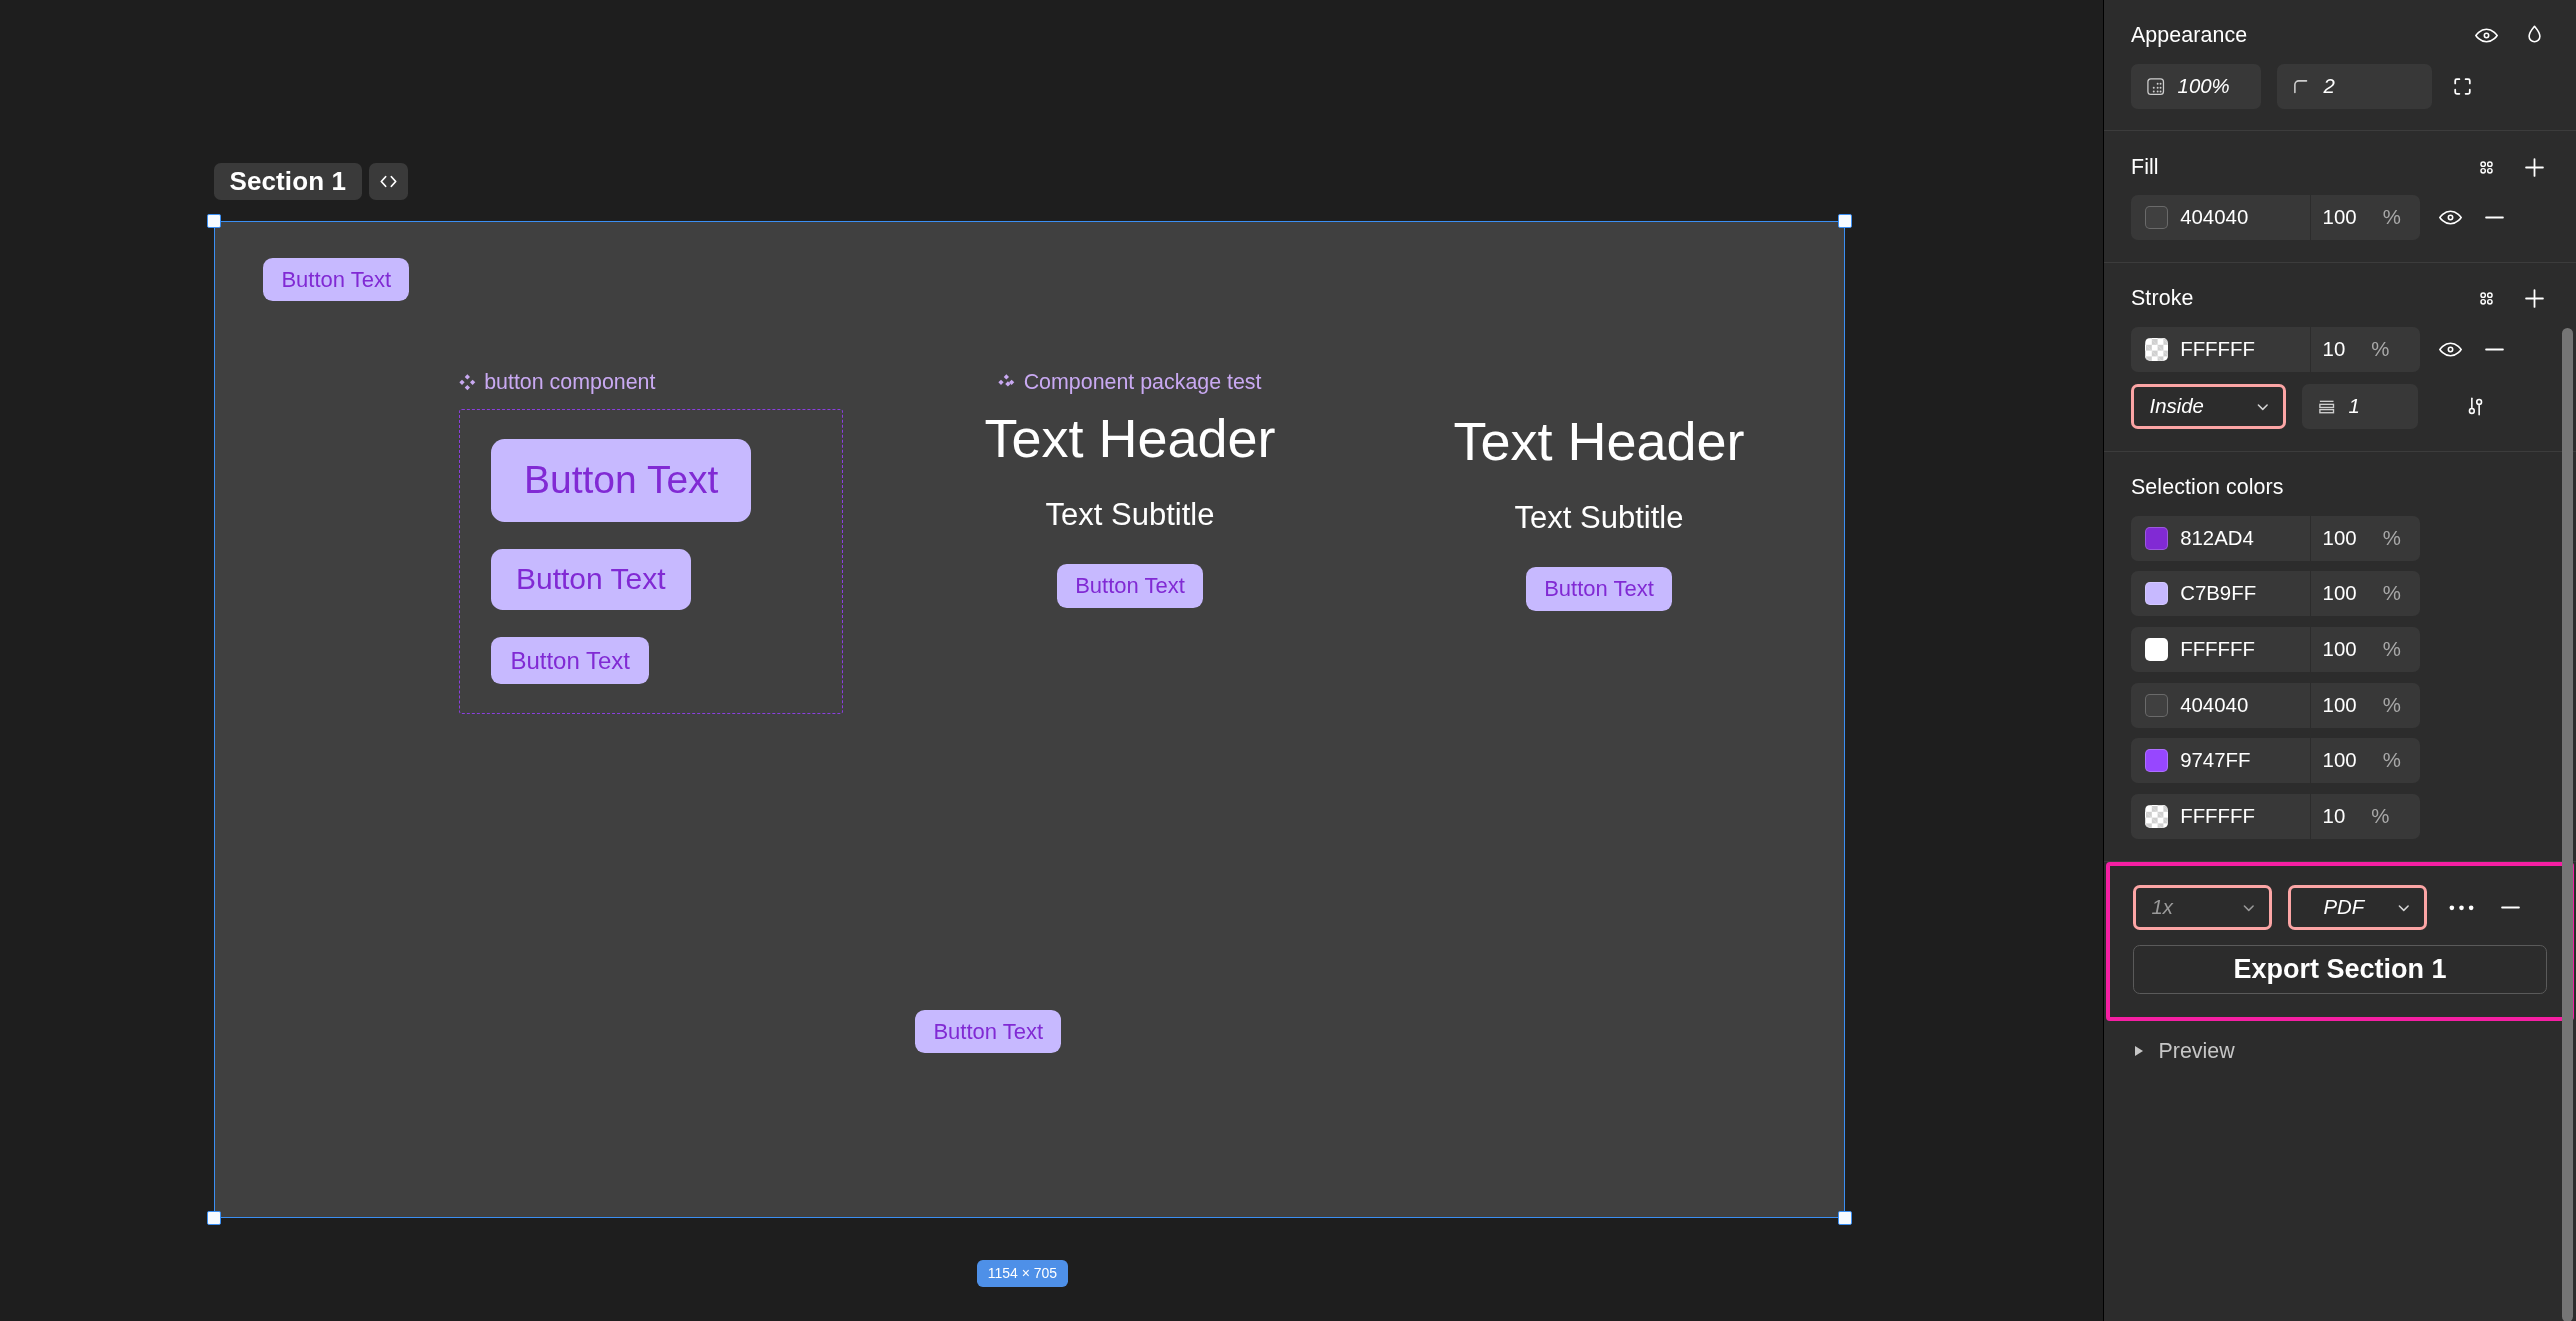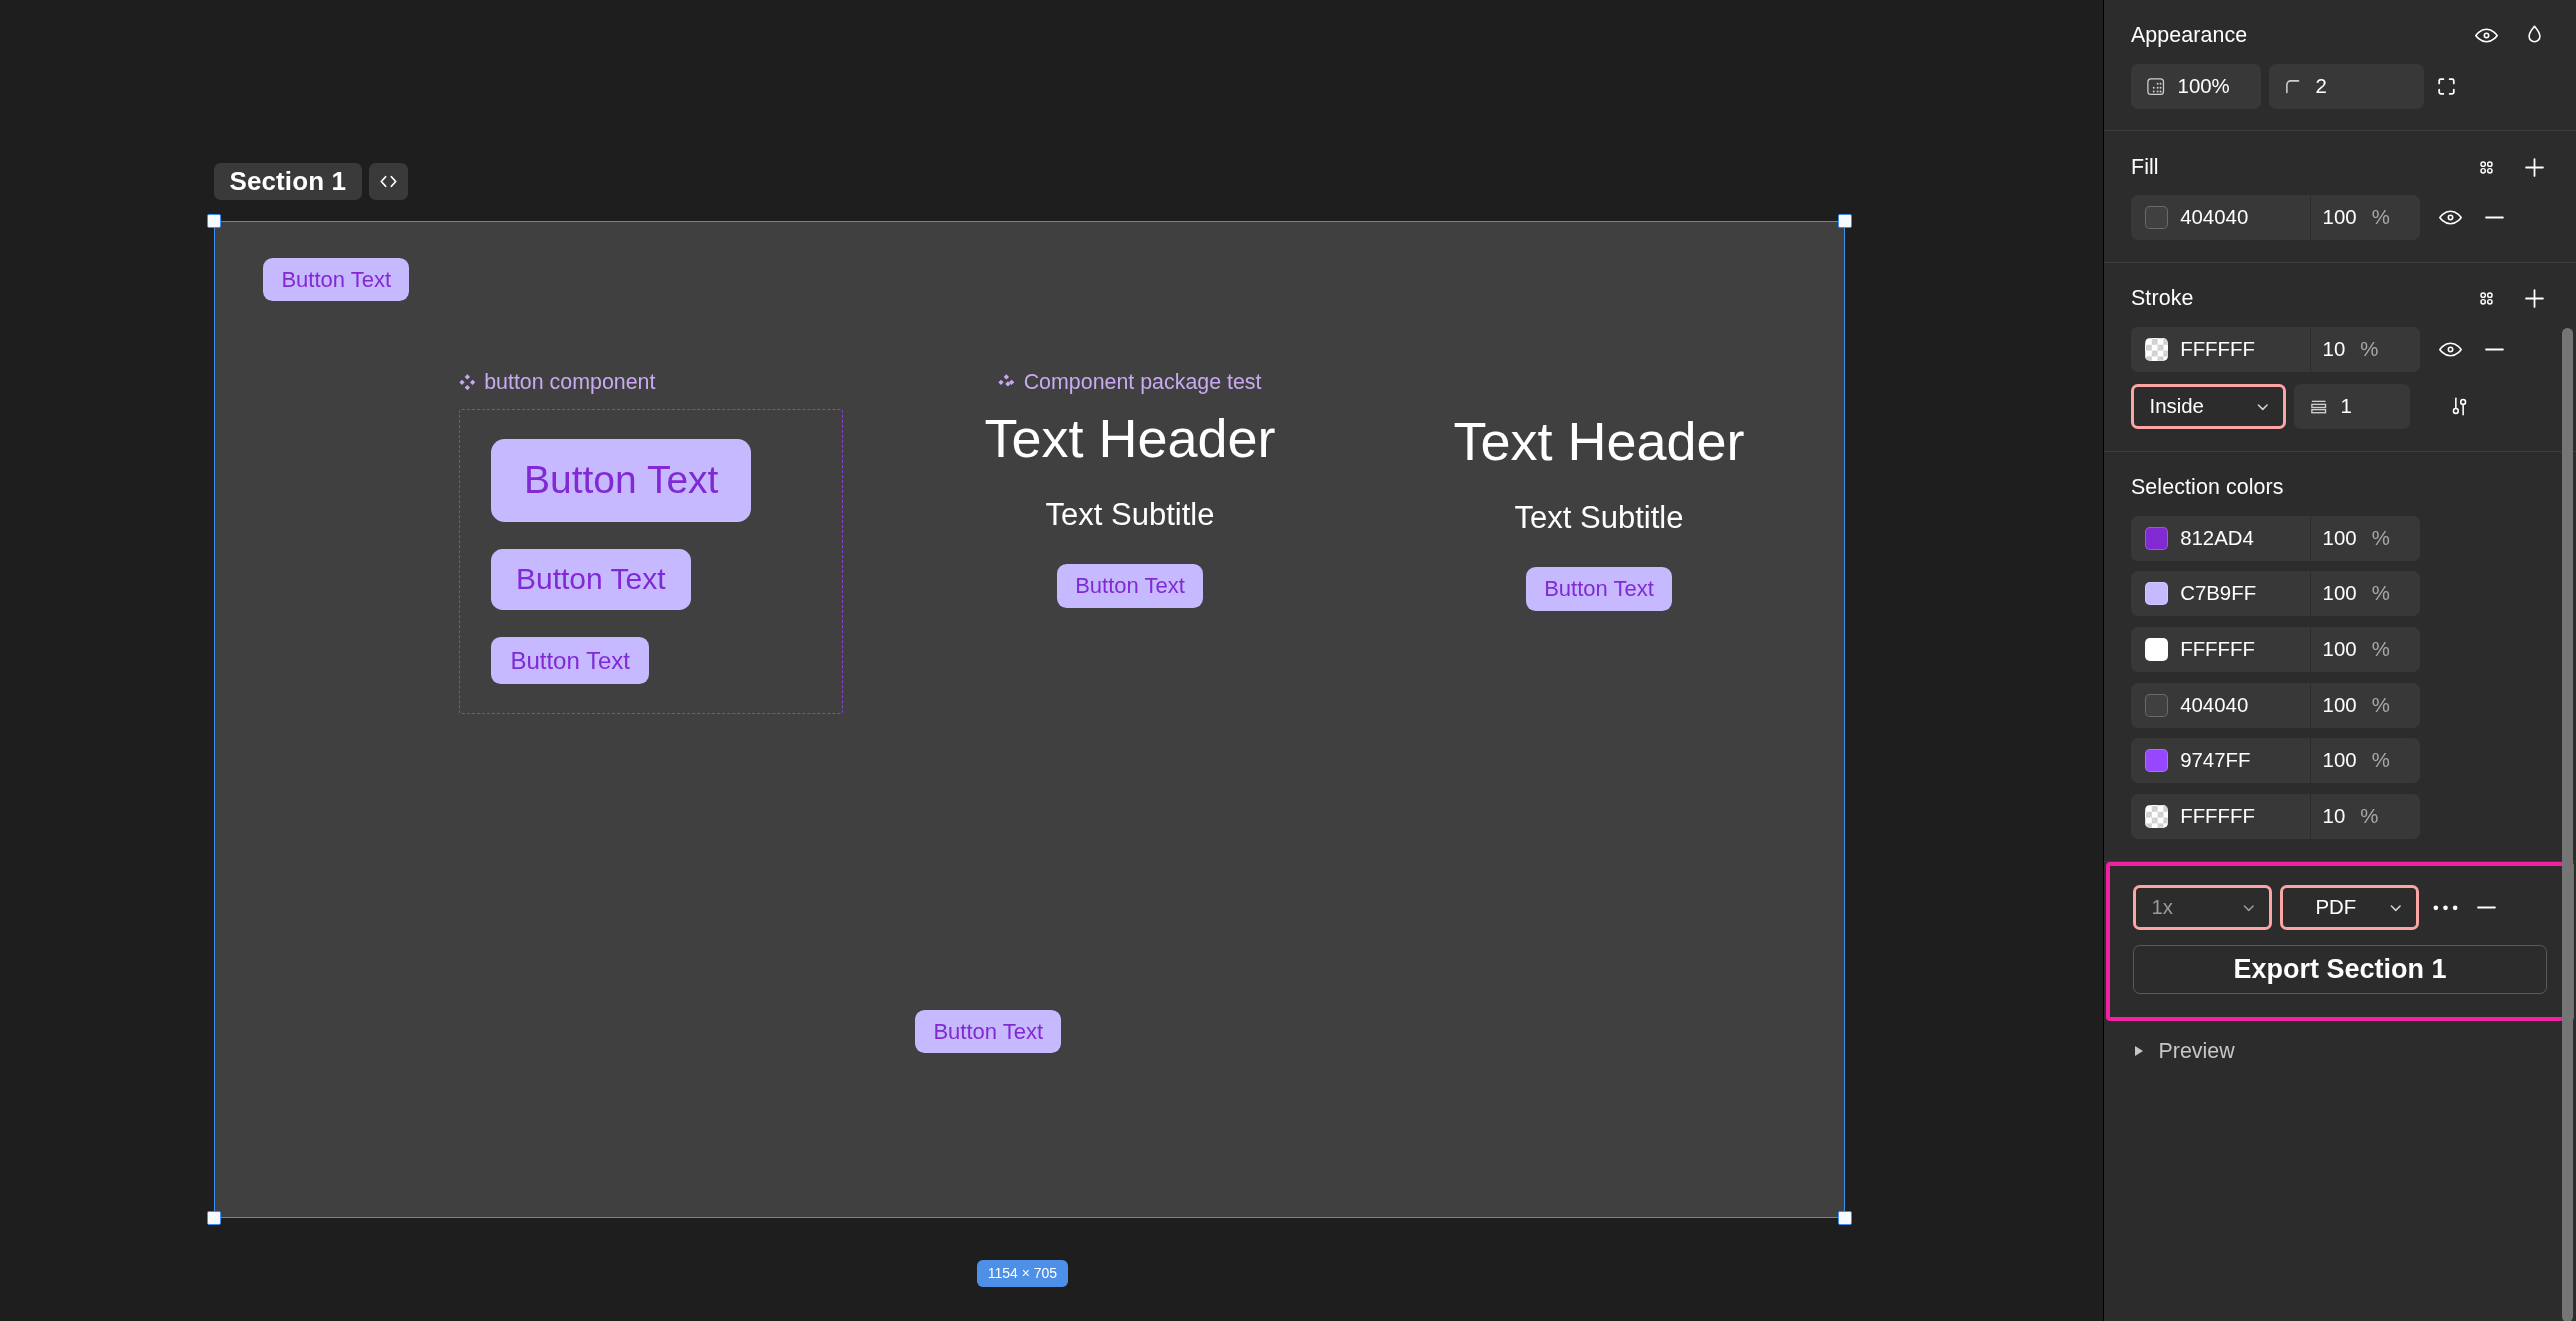--- a/index.html
+++ b/index.html
@@ -146,21 +146,21 @@
     flex: 1 1 auto;
   }
   .sec-actions { display: flex; align-items: center; gap: 19.4px; }
   .icon-btn {
     width: 29px; height: 29px;
     display: flex; align-items: center; justify-content: center;
     cursor: pointer; color: #e8e8e8;
   }
   .icon-btn svg { display: block; }
 
-  .row { display: flex; align-items: center; gap: 8px; margin-top: 11.6px; }
+  .row { display: flex; align-items: center; gap: 16px; margin-top: 11.6px; font-style: italic; }
   .row:first-of-type { margin-top: 0; }
 
   .field {
     background: #383838;
     border-radius: 6.8px;
     height: 45px;
     display: flex; align-items: center;
     padding: 0 13.6px;
     color: #ffffff; font-size: 20.4px;
     cursor: text;
@@ -203,21 +203,21 @@
   .color-input .hex {
     flex: 1 1 auto;
     display: flex; align-items: center;
     padding: 0 13.6px;
     color: #ffffff; font-size: 20.4px;
   }
   .color-input .opacity {
     width: 110px;
     height: 45px;
     border-left: 1px solid #2c2c2c;
-    display: flex; align-items: center; gap: 15px;
+    display: flex; align-items: center; gap: 26px;
     padding: 0 11.6px;
     color: #ffffff; font-size: 20.4px;
   }
   .color-input .opacity .pct { color: #a8a8a8; }
 
   
   .dropdown {
     background: transparent;
     border: 3px solid #fca5a5;
     border-radius: 6.8px;

